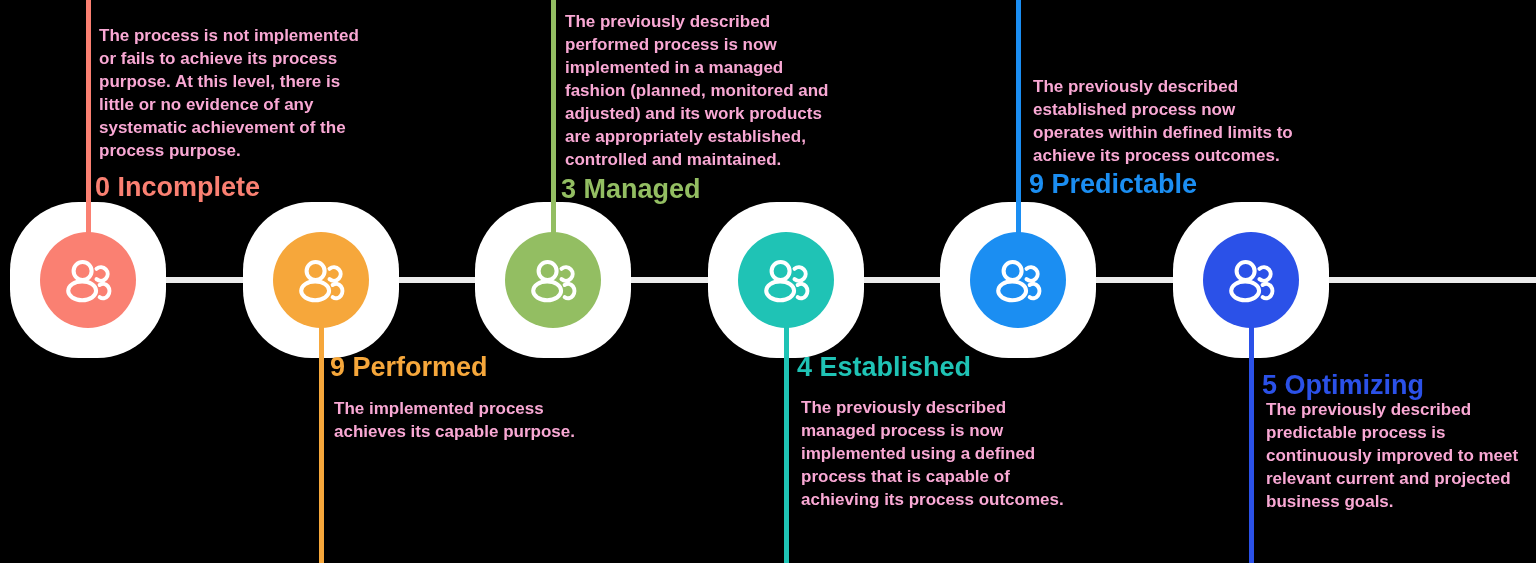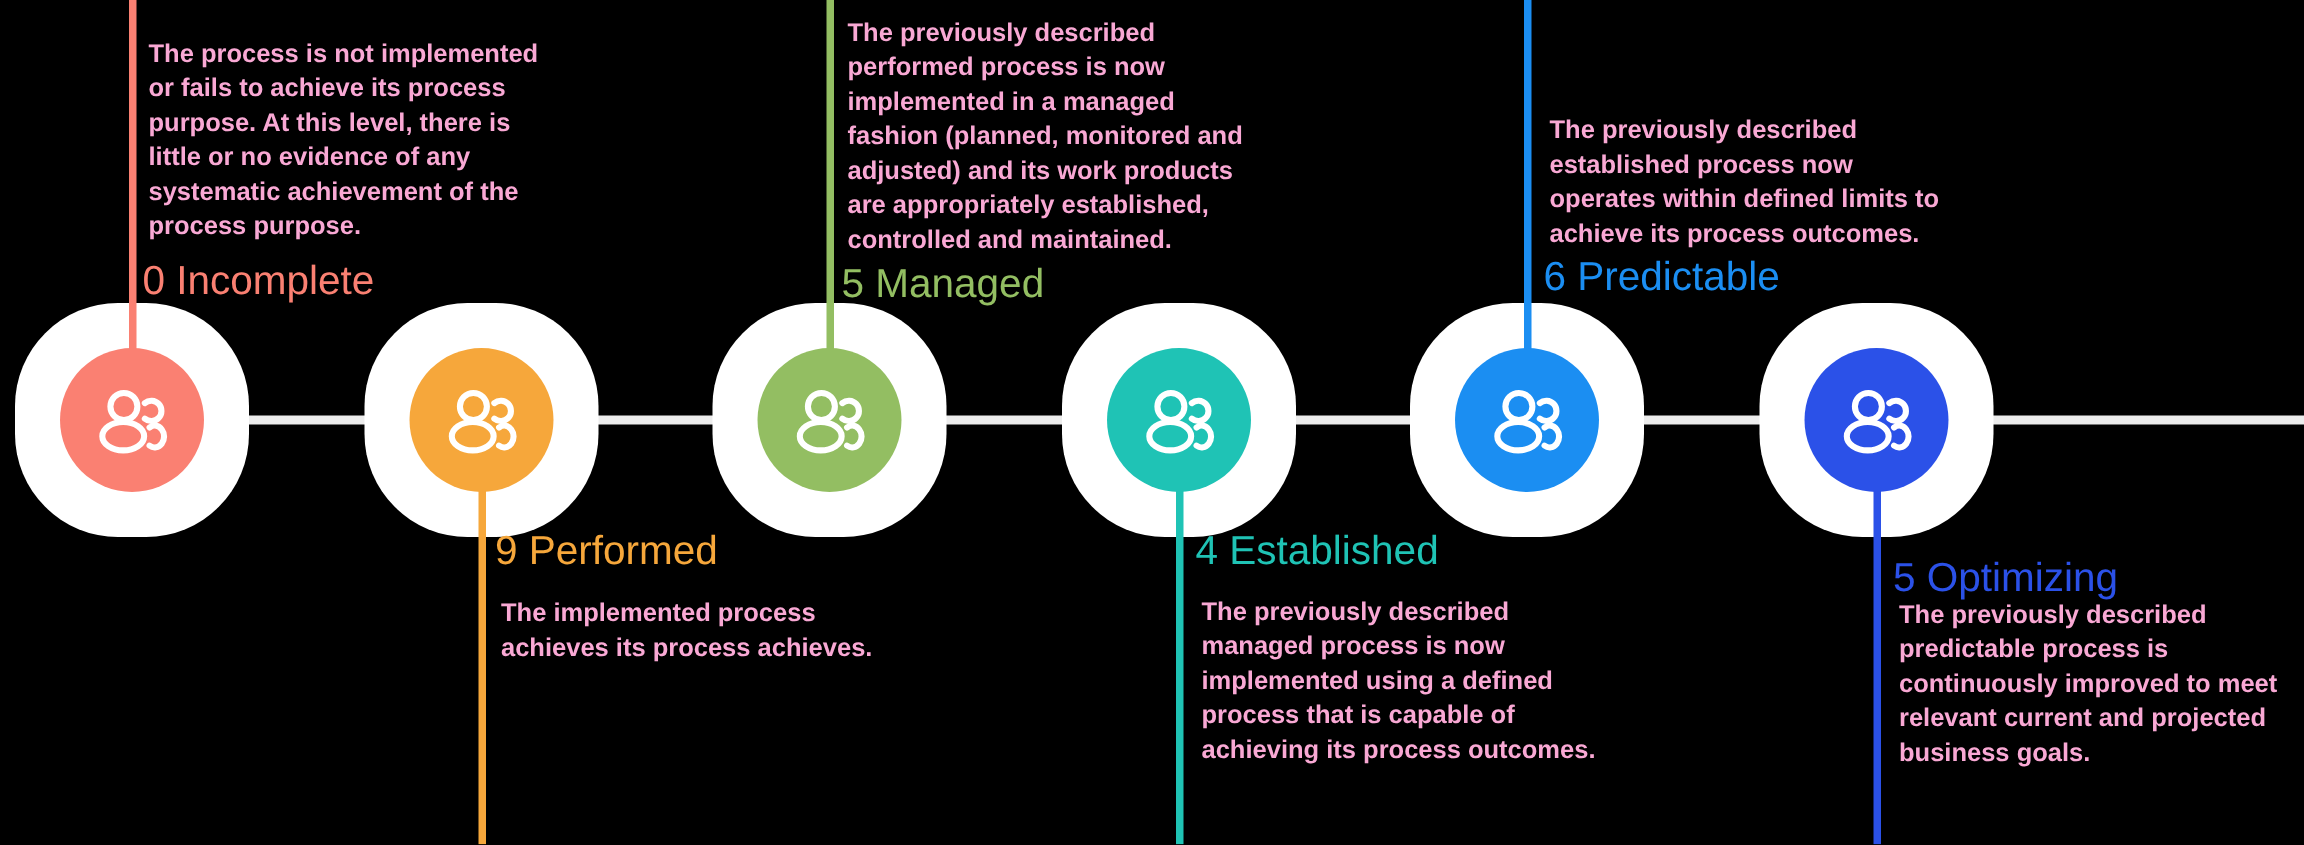--- a/index.html
+++ b/index.html
@@ -25,21 +25,21 @@
     position:absolute;top:202px;left:-78px;width:156px;height:156px;
     background:#ffffff;border-radius:44%;z-index:2;
   }
   .inner{
     position:absolute;top:232px;left:-48px;width:96px;height:96px;
     background:var(--accent);border-radius:50%;z-index:4;
     display:flex;align-items:center;justify-content:center;
   }
   .heading{
     position:absolute;margin:0;z-index:5;
-    color:var(--accent);font-size:27px;font-weight:400;letter-spacing:0;
+    color:var(--accent);font-size:27px;font-weight:700;letter-spacing:0;
     white-space:nowrap;
   }
   .desc{
     position:absolute;margin:4px;z-index:5;
     color:#f9a8d4;font-size:17px;line-height:23px;font-weight:700;
     white-space:pre-line;
   }
   .s0 .heading{left:7px;top:172px}  .s0 .desc{left:7px;top:20px;width:300px}
   .s2 .heading{left:8px;top:174px}  .s2 .desc{left:8px;top:6px;width:310px}
   .s4 .heading{left:11px;top:169px} .s4 .desc{left:11px;top:71px;width:300px}
@@ -80,35 +80,35 @@
     <div class="inner">
       <svg viewBox="0 0 60 60" width="54" height="54" fill="none" stroke="#ffffff" stroke-width="4.5" stroke-linecap="round">
         <circle cx="24" cy="20" r="10"></circle>
         <ellipse cx="23.5" cy="42" rx="15.5" ry="10.5"></ellipse>
         <path d="M 39.5 17.5 A 7.5 7.5 0 1 1 39.5 29"></path>
         <path d="M 43 35.5 A 7 8 0 1 1 43 49"></path>
       </svg>
     </div>
     <h2 class="heading">9 Performed</h2>
     <p class="desc">The implemented process
-achieves its process achieves.</p>
+achieves its capable purpose.</p>
   </div>
 
   <div class="stage s2" style="--accent: #93be62;">
     <div class="vline up"></div>
     <div class="outer"></div>
     <div class="inner">
       <svg viewBox="0 0 60 60" width="54" height="54" fill="none" stroke="#ffffff" stroke-width="4.5" stroke-linecap="round">
         <circle cx="24" cy="20" r="10"></circle>
         <ellipse cx="23.5" cy="42" rx="15.5" ry="10.5"></ellipse>
         <path d="M 39.5 17.5 A 7.5 7.5 0 1 1 39.5 29"></path>
         <path d="M 43 35.5 A 7 8 0 1 1 43 49"></path>
       </svg>
     </div>
-    <h2 class="heading">5 Managed</h2>
+    <h2 class="heading">3 Managed</h2>
     <p class="desc">The previously described
 performed process is now
 implemented in a managed
 fashion (planned, monitored and
 adjusted) and its work products
 are appropriately established,
 controlled and maintained.</p>
   </div>
 
   <div class="stage s3" style="--accent: #1fc3b5;">
@@ -134,21 +134,21 @@
     <div class="vline up"></div>
     <div class="outer"></div>
     <div class="inner">
       <svg viewBox="0 0 60 60" width="54" height="54" fill="none" stroke="#ffffff" stroke-width="4.5" stroke-linecap="round">
         <circle cx="24" cy="20" r="10"></circle>
         <ellipse cx="23.5" cy="42" rx="15.5" ry="10.5"></ellipse>
         <path d="M 39.5 17.5 A 7.5 7.5 0 1 1 39.5 29"></path>
         <path d="M 43 35.5 A 7 8 0 1 1 43 49"></path>
       </svg>
     </div>
-    <h2 class="heading">6 Predictable</h2>
+    <h2 class="heading">9 Predictable</h2>
     <p class="desc">The previously described
 established process now
 operates within defined limits to
 achieve its process outcomes.</p>
   </div>
 
   <div class="stage s5" style="--accent: #2b51e8;">
     <div class="vline down"></div>
     <div class="outer"></div>
     <div class="inner">

